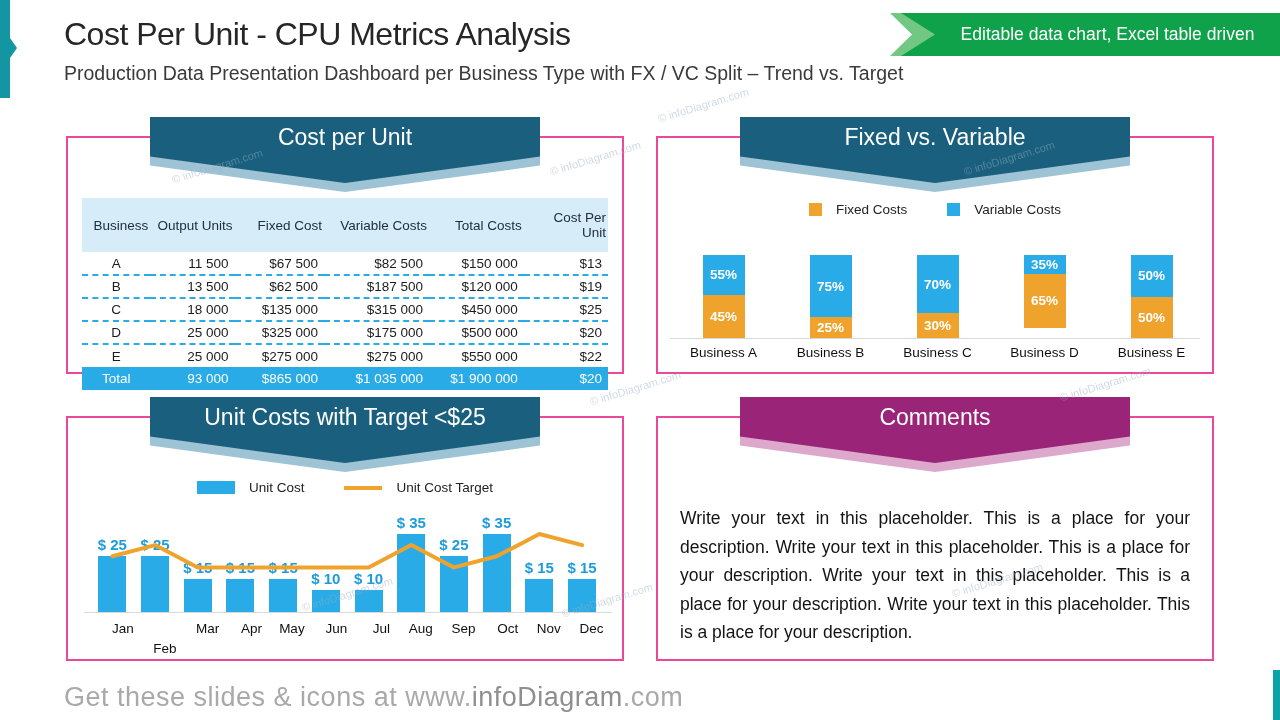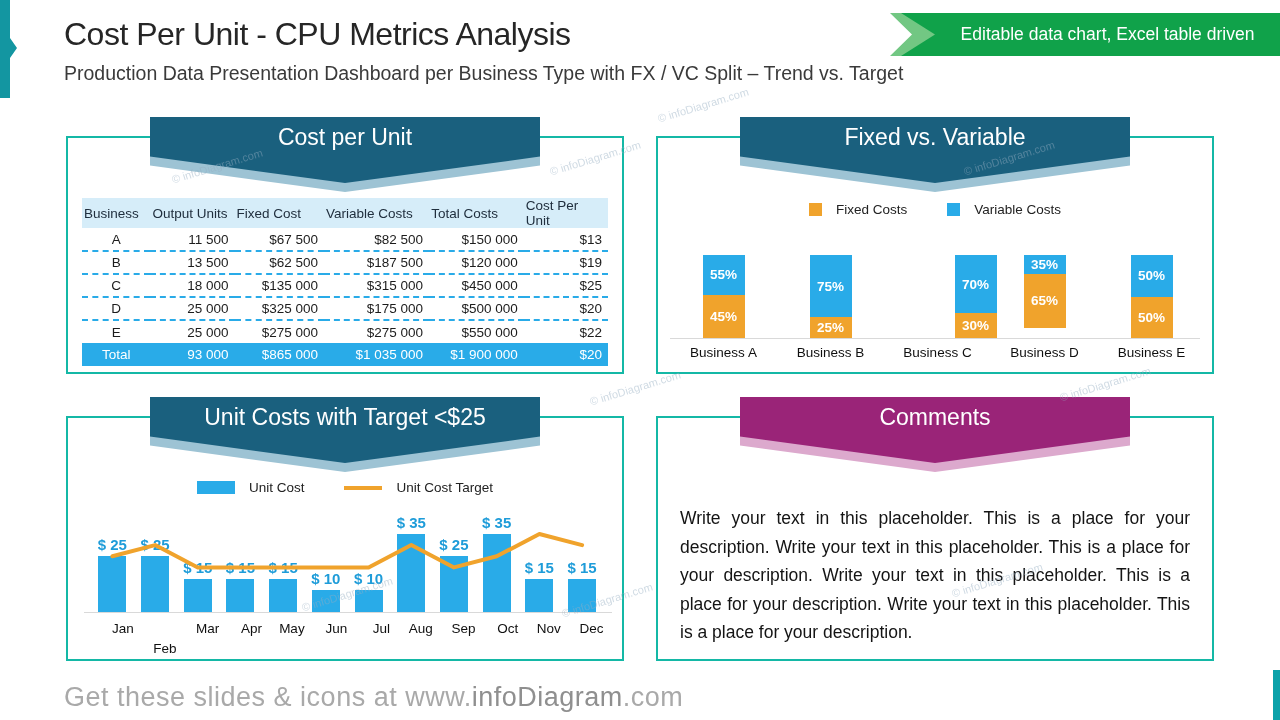--- a/index.html
+++ b/index.html
@@ -25,21 +25,21 @@
     display:flex; align-items:center; justify-content:center; padding-left:34px;
     color:#fff; font-size:17.5px; }
 
   .footer { position:absolute; left:64px; top:682px; font-size:27px; color:#A9A9A9; letter-spacing:0.5px; }
   .footer .brand { font-weight:400; color:#8F8F8F; }
 
   .watermark { position:absolute; font-size:11px; color:#96AEC2; opacity:0.45;
     transform:rotate(-17deg); white-space:nowrap; pointer-events:none; }
 
   
-  .panel { position:absolute; border:2px solid #14b8a6; background:#fff; }
+  .panel { position:absolute; border:2px solid #ec4899; background:#fff; }
   #panel-tl { left:66px; top:136px; width:558px; height:238px; }
   #panel-tr { left:656px; top:136px; width:558px; height:238px; }
   #panel-bl { left:66px; top:416px; width:558px; height:245px; }
   #panel-br { left:656px; top:416px; width:558px; height:245px; }
 
   
   .ribbon { position:absolute; left:50%; transform:translateX(-50%); top:-21px;
     width:390px; height:78px; pointer-events:none; }
   .ribbon-light, .ribbon-dark { position:absolute; left:0; width:100%; height:66px;
     clip-path:polygon(0 0,100% 0,100% 60%,50% 100%,0 60%); }
@@ -47,21 +47,21 @@
   .ribbon-dark  { top:0; text-align:center; }
   .teal    .ribbon-dark  { background:#1A607E; }
   .teal    .ribbon-light { background:#9DC3D4; }
   .magenta .ribbon-dark  { background:#9A2478; }
   .magenta .ribbon-light { background:#DCA9CD; }
   .ribbon-title { display:block; line-height:40px; font-size:23px; color:#fff; }
 
   
   .cost-table { position:absolute; left:14px; top:60px; width:526px;
     border-collapse:collapse; font-size:13.5px; color:#1c1c1c; table-layout:fixed; }
-  .cost-table th { background:#D6EDF9; font-weight:400; color:#202F3E; height:24px; text-align:left; padding:0 2px; }
+  .cost-table th { background:#D6EDF9; font-weight:400; color:#202F3E; height:24px; text-align:right; padding:12px 2px; }
   .cost-table td { height:23px; text-align:right; padding:0 6px; }
   .cost-table td:first-child { text-align:center; }
   .cost-table tr.dashed td { border-bottom:2px dashed #29ABE8; }
   .cost-table tr.total td { background:#29ABE8; color:#fff; }
 
   
   .chart-legend { position:absolute; top:64px; left:0; width:100%; display:flex;
     justify-content:center; gap:40px; font-size:13.5px; color:#222; }
   .legend-item { display:flex; align-items:center; gap:14px; }
   .legend-swatch { width:13px; height:13px; }
@@ -199,21 +199,21 @@
       <div class="fv-bar" style="left: 44.5px;">
         <div class="fv-seg" style="height: 45.65px; background: rgb(41, 171, 232);">55%</div>
         <div class="fv-seg" style="height: 50px; background: rgb(240, 163, 44);">45%</div>
       </div>
       <div class="fv-cat" style="left: 12px;">Business A</div>
       <div class="fv-bar" style="left: 151.5px;">
         <div class="fv-seg" style="height: 62.25px; background: rgb(41, 171, 232);">75%</div>
         <div class="fv-seg" style="height: 20.75px; background: rgb(240, 163, 44);">25%</div>
       </div>
       <div class="fv-cat" style="left: 119px;">Business B</div>
-      <div class="fv-bar" style="left: 258.5px; margin-left: 38px;">
+      <div class="fv-bar" style="left: 258.5px;">
         <div class="fv-seg" style="height: 58.1px; background: rgb(41, 171, 232);">70%</div>
         <div class="fv-seg" style="height: 24.9px; background: rgb(240, 163, 44);">30%</div>
       </div>
       <div class="fv-cat" style="left: 226px;">Business C</div>
       <div class="fv-bar" style="left: 365.5px;">
         <div class="fv-seg" style="height: 19px; background: rgb(41, 171, 232);">35%</div>
         <div class="fv-seg" style="height: 53.95px; background: rgb(240, 163, 44);">65%</div>
       </div>
       <div class="fv-cat" style="left: 333px;">Business D</div>
       <div class="fv-bar" style="left: 472.5px;">

